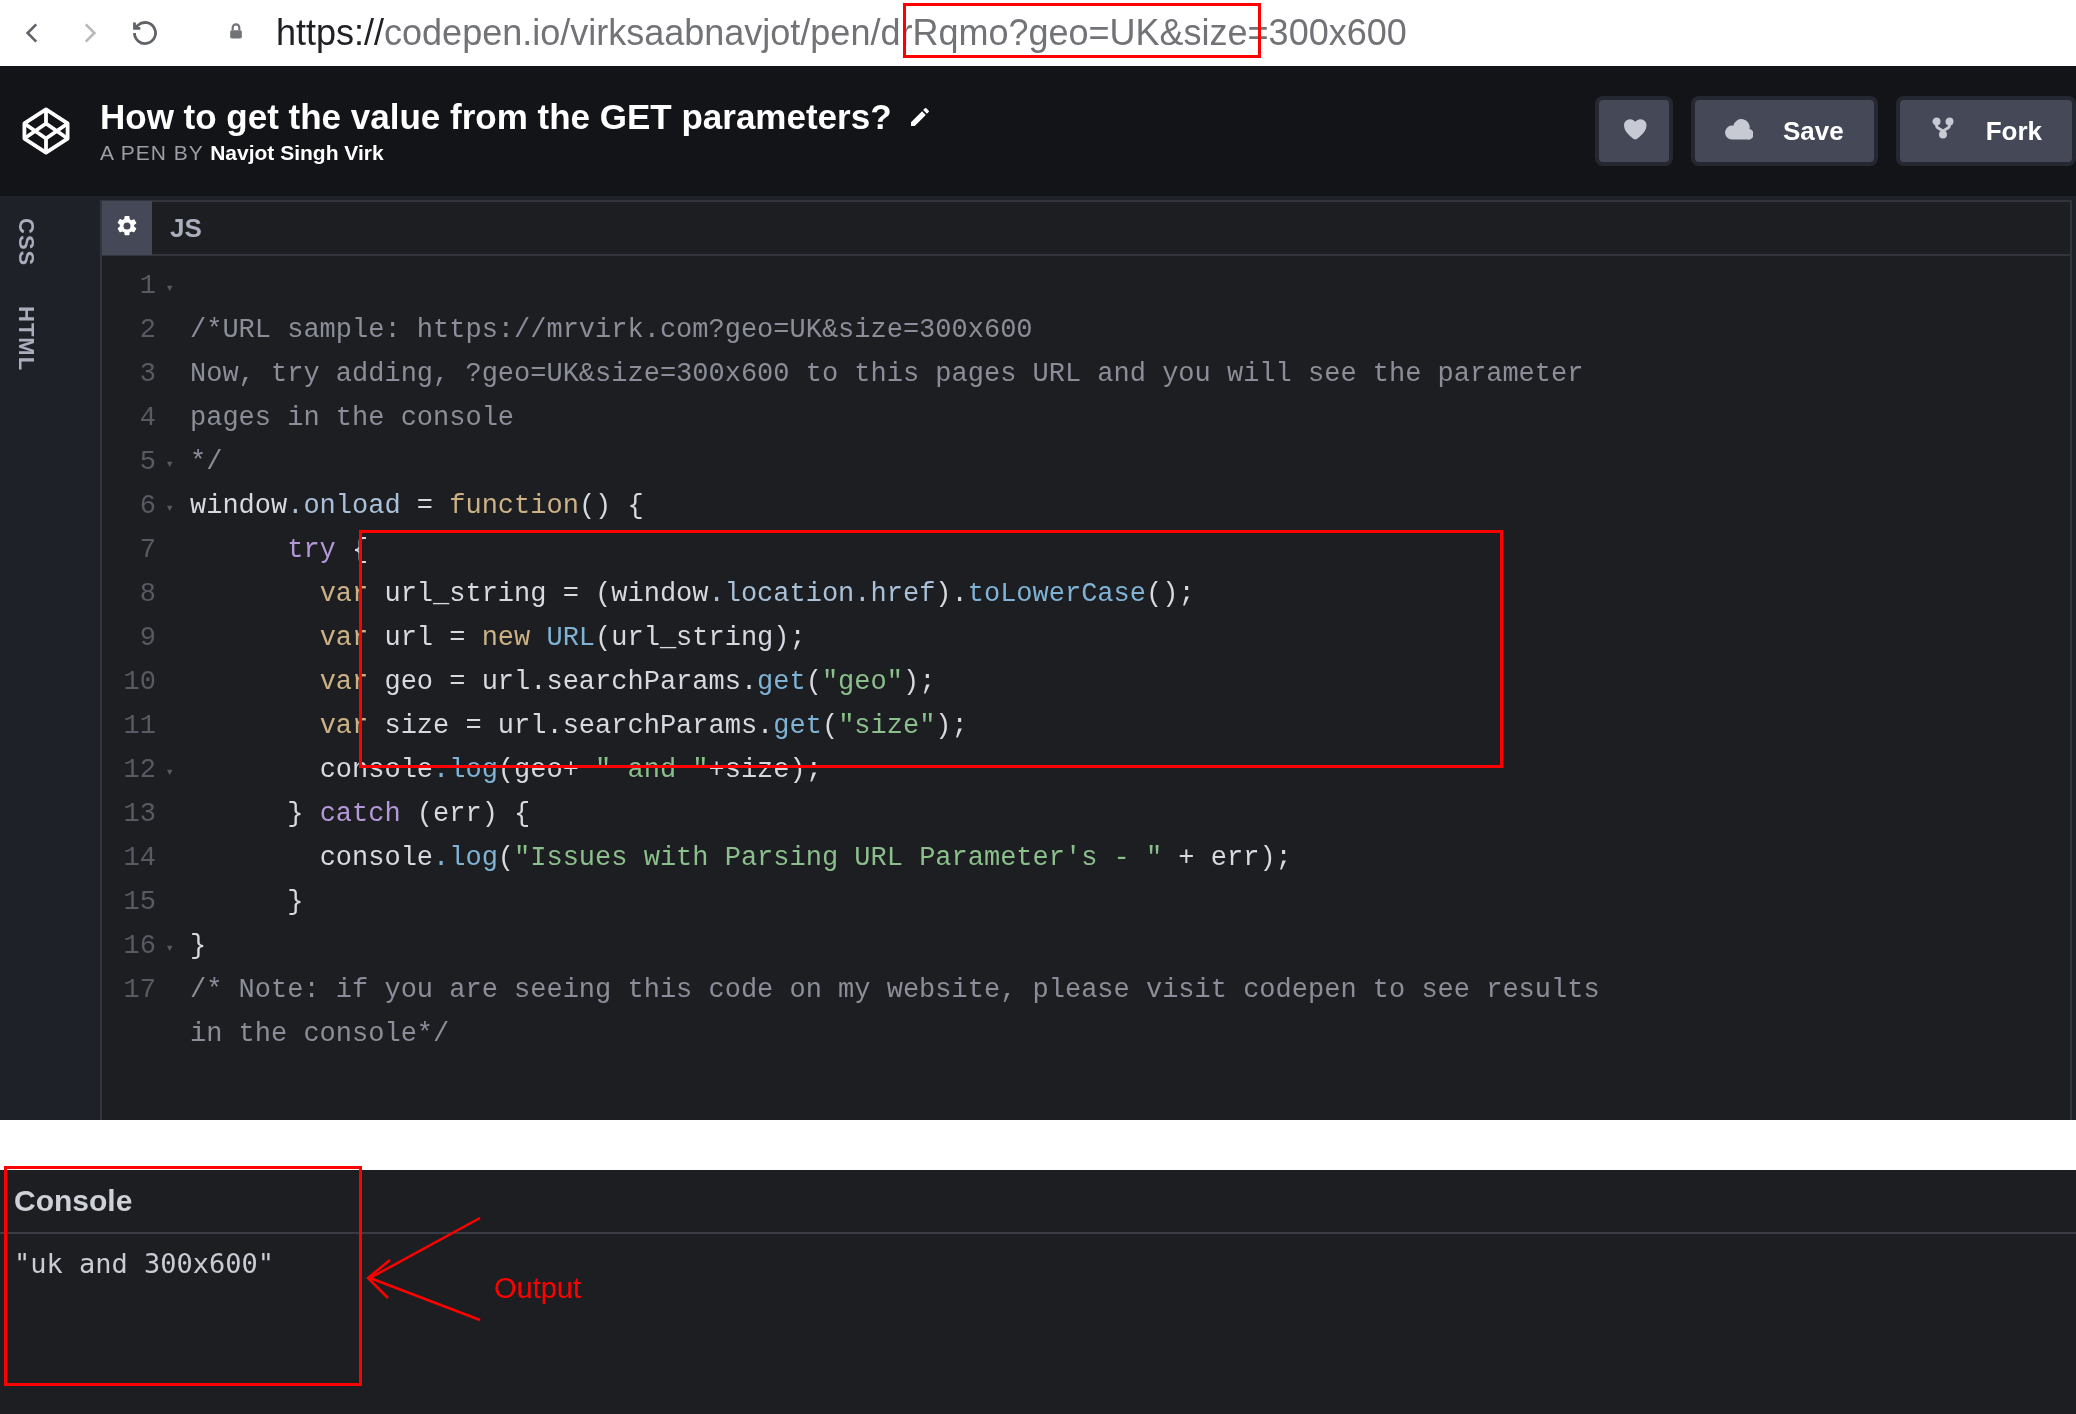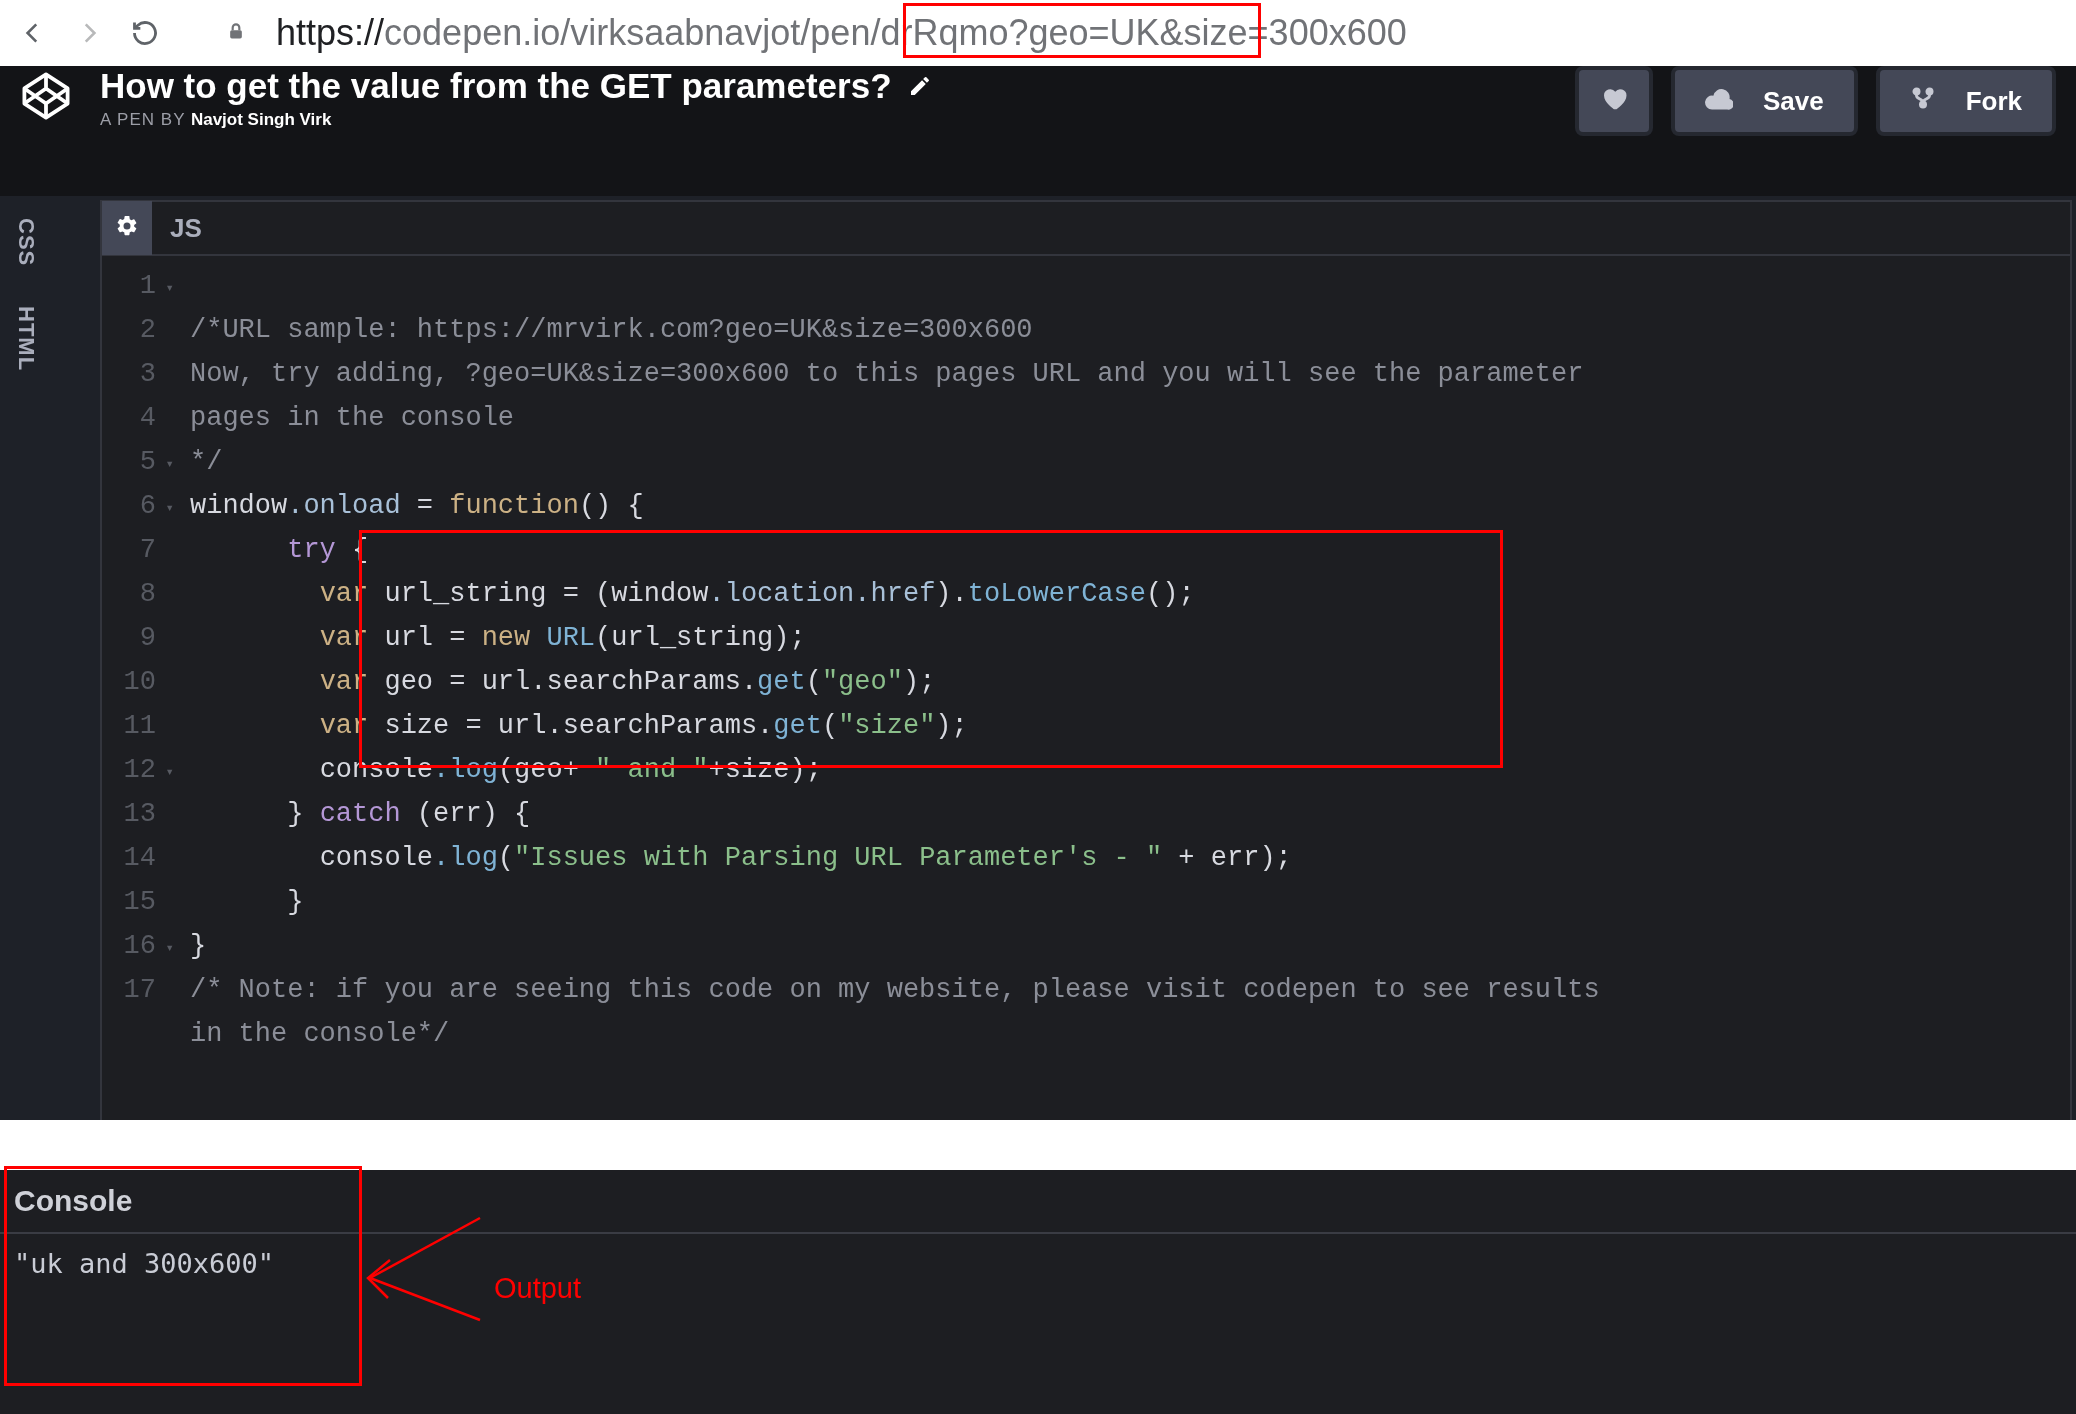--- a/index.html
+++ b/index.html
@@ -42,41 +42,40 @@
     height: 55px;
     border: 3px solid #ff0000;
     pointer-events: none;
   }
 
   
   .cp-header {
     background: #131417;
     height: 130px;
     display: flex;
-    align-items: flex-start;
+    align-items: center;
     padding-left: 16px;
-    padding-right: 20px;
     position: relative;
   }
   .cp-logo {
     width: 60px; height: 60px;
     display:flex;align-items:center;justify-content:center;
   }
   .cp-title-wrap { margin-left: 24px; flex: 1; }
   .cp-title {
     color: #fff;
     font-size: 35px;
     font-weight: 700;
     display: flex;
     align-items: center;
     gap: 16px;
   }
   .cp-subtitle {
     color: #9c9ea7;
-    font-size: 17px;
+    font-size: 21px;
     letter-spacing: 1px;
     margin-top: 4px;
   }
   .cp-subtitle b { color: #fff; font-weight: 600; letter-spacing: 0; }
   .header-actions { display: flex; gap: 18px; }
   .hbtn {
     background: #444857;
     color: #fff;
     border: 4px solid #252830;
     border-radius: 8px;

